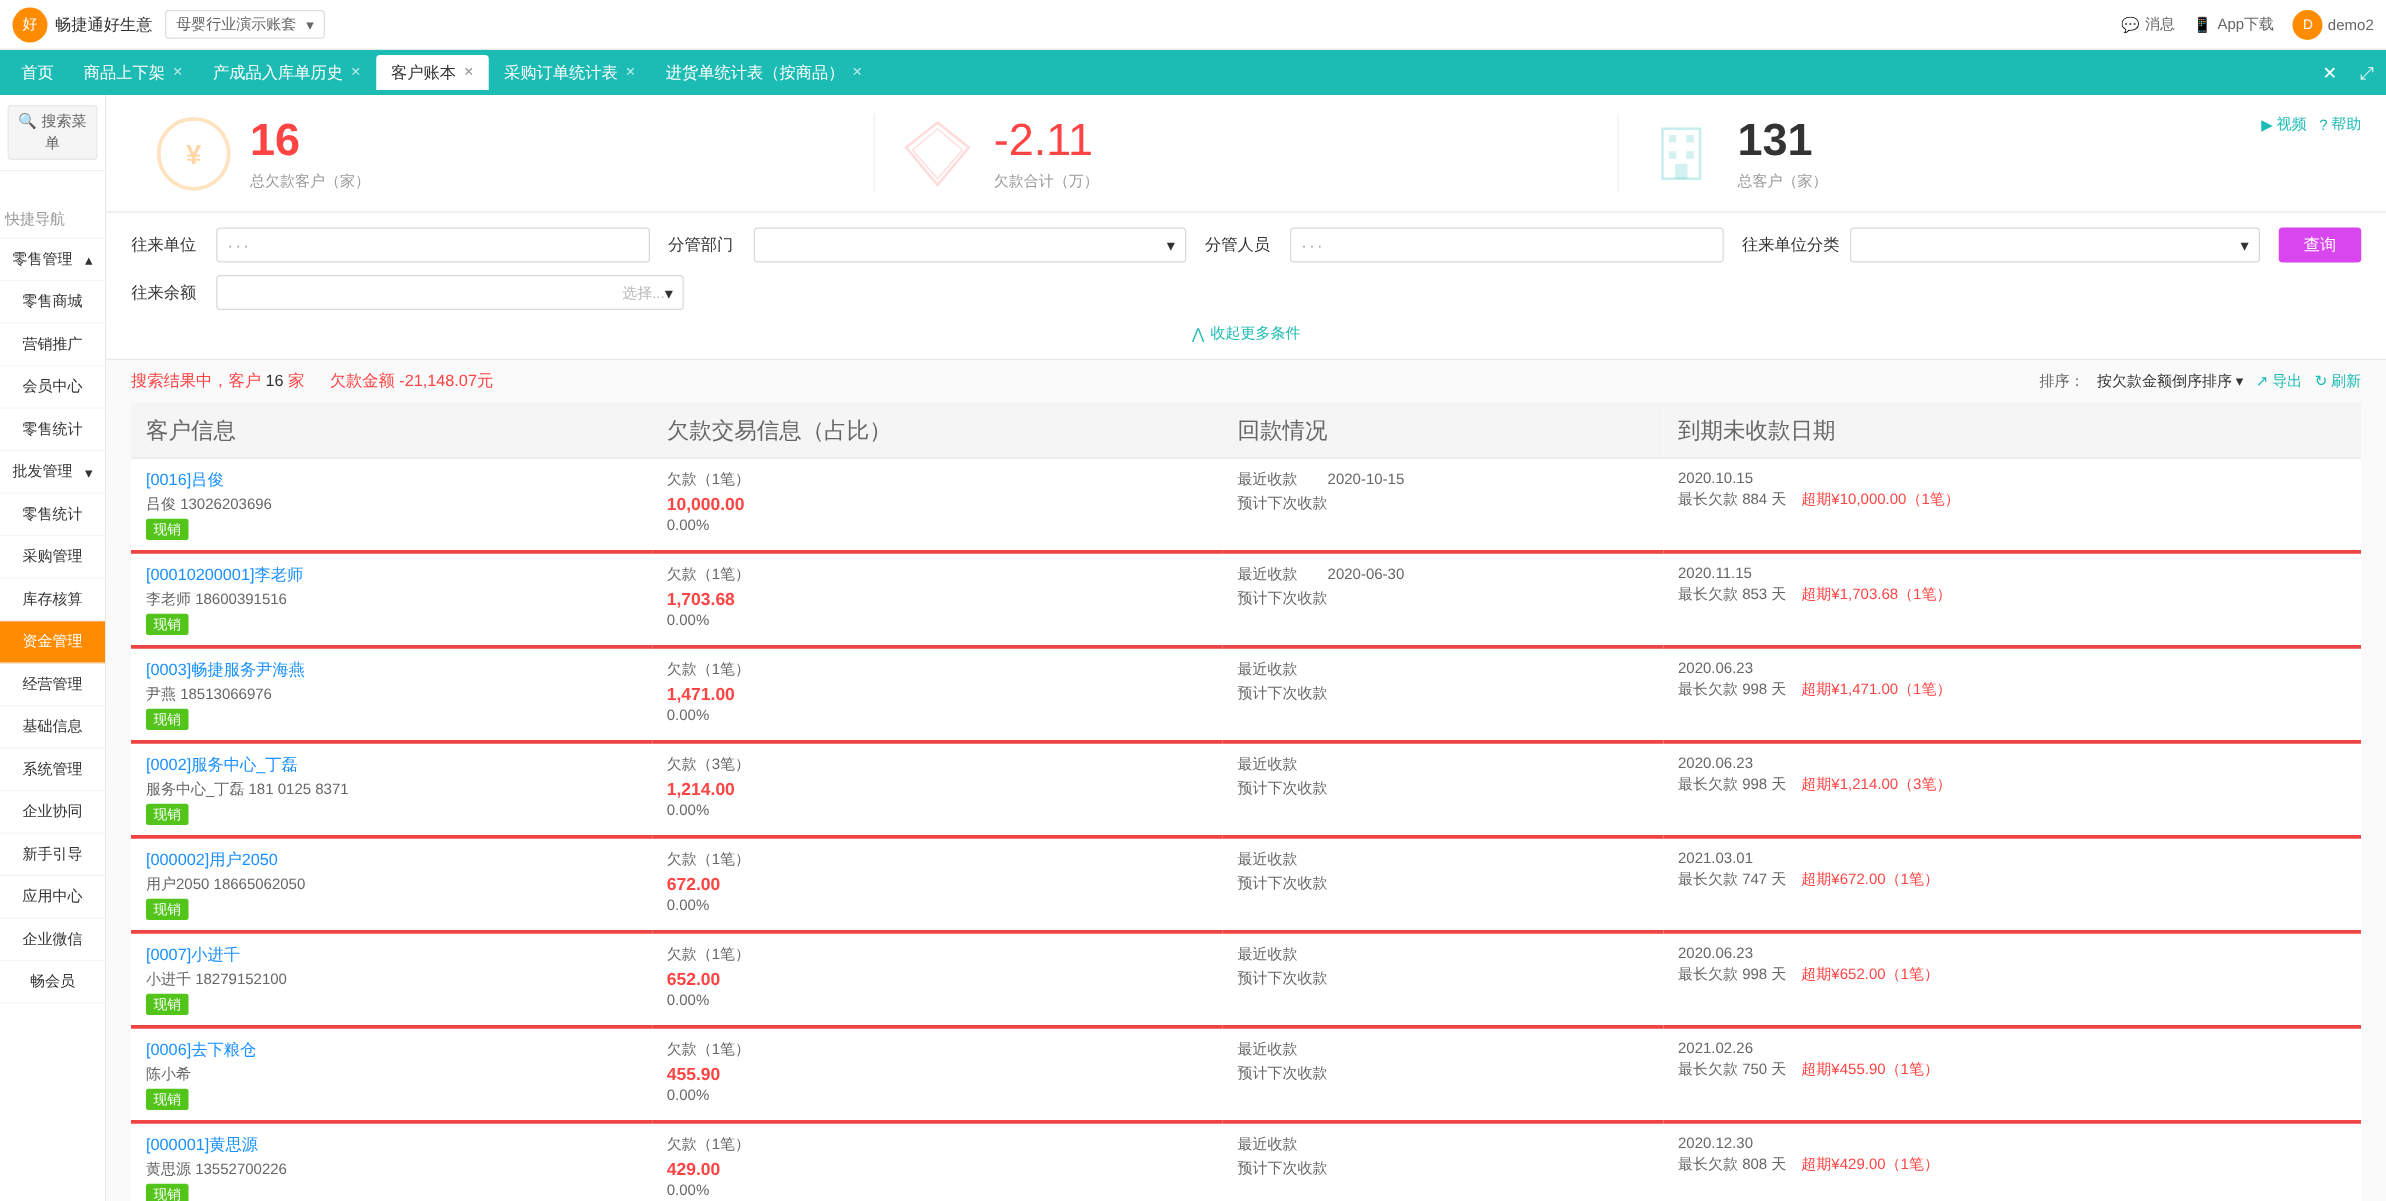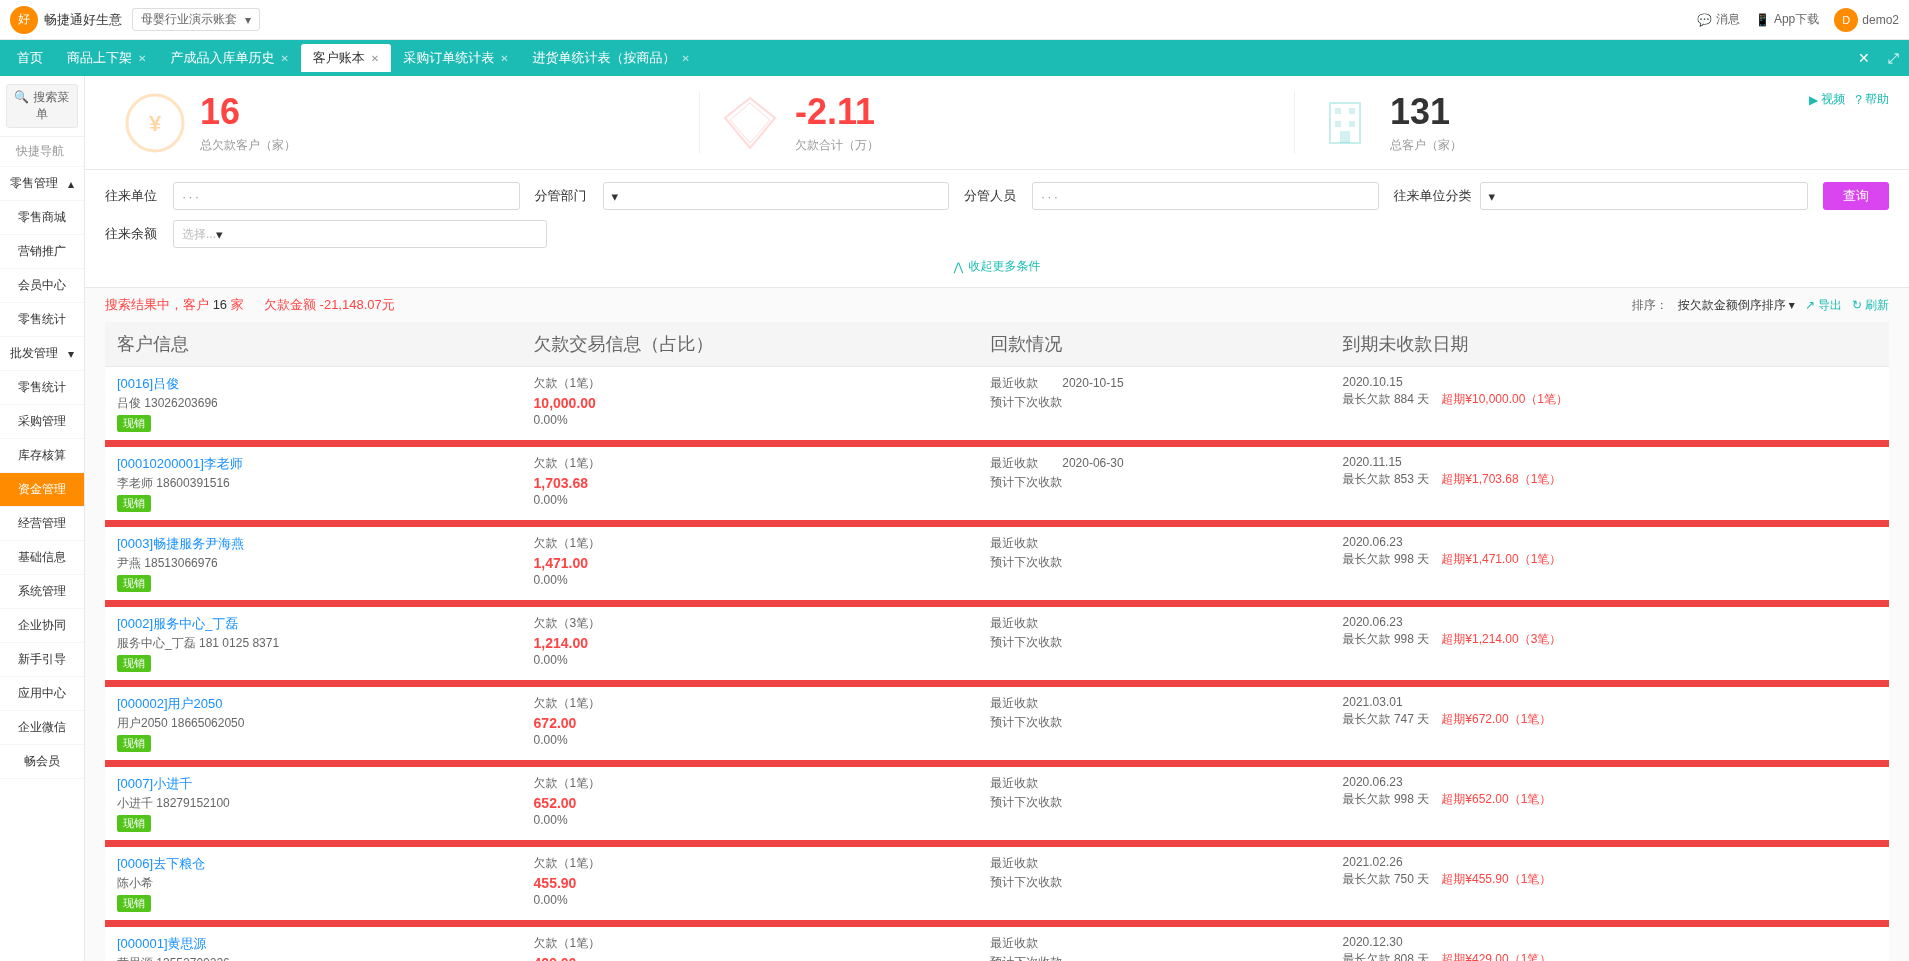--- a/index.html
+++ b/index.html
@@ -49,52 +49,52 @@
     .content { flex: 1; display: flex; flex-direction: column; overflow: hidden; }
 
     
     .stats-row { display: flex; background: #fff; border-bottom: 1px solid #e8e8e8; padding: 15px 20px; gap: 0; align-items: center; position: relative; }
     .stat-block { display: flex; align-items: center; gap: 15px; flex: 1; padding: 0 20px; }
     .stat-block + .stat-block { border-left: 1px solid #f0f0f0; }
     .stat-icon { width: 60px; height: 60px; display: flex; align-items: center; justify-content: center; }
     .stat-info { display: flex; flex-direction: column; }
     .stat-value-red { font-size: 36px; font-weight: bold; color: #ff4444; }
     .stat-value-black { font-size: 36px; font-weight: bold; color: #333; }
-    .stat-value-neg { font-size: 36px; font-weight: bold; color: #ff4444; }
+    .stat-value-neg { font-size: 36px; font-weight: normal; color: #ff4444; }
     .stat-label { font-size: 12px; color: #999; margin-top: 4px; }
     .stats-actions { position: absolute; right: 20px; top: 15px; display: flex; gap: 10px; }
     .stats-action-link { color: #1cbbb4; font-size: 12px; cursor: pointer; display: flex; align-items: center; gap: 3px; }
 
     
     .filter-area { background: #fff; padding: 12px 20px; border-bottom: 1px solid #e8e8e8; }
     .filter-row { display: flex; align-items: center; gap: 15px; margin-bottom: 10px; }
     .filter-item { display: flex; align-items: center; gap: 8px; flex: 1; }
     .filter-label { font-size: 13px; color: #333; white-space: nowrap; min-width: 60px; }
     .filter-input { flex: 1; border: 1px solid #d9d9d9; border-radius: 3px; padding: 4px 8px; font-size: 13px; color: #333; background: #fff; cursor: pointer; display: flex; align-items: center; justify-content: space-between; min-height: 28px; }
     .filter-input .dots { color: #999; letter-spacing: 2px; }
-    .filter-select { flex: 1; border: 1px solid #d9d9d9; border-radius: 3px; padding: 4px 8px; font-size: 13px; color: #333; background: #fff; display: flex; align-items: center; justify-content: flex-start; min-height: 28px; cursor: pointer; }
+    .filter-select { flex: 1; border: 1px solid #d9d9d9; border-radius: 3px; padding: 4px 8px; font-size: 13px; color: #333; background: #fff; display: flex; align-items: center; justify-content: flex-end; min-height: 28px; cursor: pointer; }
     .filter-select-inner { color: #bbb; font-size: 12px; }
     .btn-query { background: #d946ef; color: #fff; border: none; padding: 5px 20px; border-radius: 3px; cursor: pointer; font-size: 13px; }
     .collapse-bar { display: flex; align-items: center; justify-content: center; color: #1cbbb4; font-size: 12px; cursor: pointer; gap: 5px; margin-top: 5px; }
 
     
     .table-area { flex: 1; overflow-y: auto; padding: 0 20px; background: #fafafa; }
     .table-summary { display: flex; align-items: center; justify-content: space-between; padding: 8px 0; }
     .table-summary-left { font-size: 13px; color: #666; }
     .table-summary-left span { color: #ff4444; }
     .table-summary-right { display: flex; align-items: center; gap: 10px; font-size: 12px; color: #666; }
     .table-summary-right .sort-label { color: #666; }
     .table-summary-right .sort-select { display: flex; align-items: center; gap: 3px; cursor: pointer; color: #333; }
     .action-link { color: #1cbbb4; cursor: pointer; display: flex; align-items: center; gap: 3px; }
 
     
     .data-table { width: 100%; border-collapse: collapse; background: #fff; }
     .data-table thead tr { background: #f5f5f5; }
     .data-table th { padding: 10px 12px; text-align: left; font-size: 18px; color: #666; font-weight: normal; border-bottom: 1px solid #e8e8e8; }
-    .data-table tbody tr { border-bottom: 7px solid #ef4444; }
+    .data-table tbody tr { border-bottom: 3px solid #ef4444; }
     .data-table td { padding: 8px 12px; vertical-align: top; font-size: 13px; }
 
     .customer-name { color: #1890ff; cursor: pointer; font-size: 13px; margin-bottom: 2px; }
     .customer-phone { color: #666; font-size: 12px; margin-bottom: 3px; }
     .tag-green { background: #52c41a; color: #fff; font-size: 11px; padding: 1px 6px; border-radius: 2px; display: inline-block; }
     .owe-count { color: #666; font-size: 12px; margin-bottom: 3px; }
     .owe-amount { color: #ff4444; font-size: 14px; font-weight: bold; margin-bottom: 2px; cursor: pointer; }
     .owe-pct { color: #666; font-size: 12px; }
     .recov-date { color: #666; font-size: 12px; margin-bottom: 2px; }
     .recov-next { color: #666; font-size: 12px; }
@@ -170,21 +170,21 @@
 </div>
 
 <div class="main-layout">
 
   <div class="sidebar">
     <div class="sidebar-search">
       <div class="sidebar-search-btn">
         🔍 <span>搜索菜单</span>
       </div>
     </div>
-    <div class="sidebar-item" style="font-size:12px;color:#999;text-align:left;padding:6px 16px;">
+    <div class="sidebar-item" style="font-size:12px;color:#999;text-align:left;padding:6px 4px;margin-top:24px;">
       <span>快捷导航</span>
     </div>
     <div class="sidebar-item has-arrow">
       <span>零售管理</span>
       <span>▴</span>
     </div>
     <div class="sidebar-item">零售商城</div>
     <div class="sidebar-item">营销推广</div>
     <div class="sidebar-item">会员中心</div>
     <div class="sidebar-item">零售统计</div>

